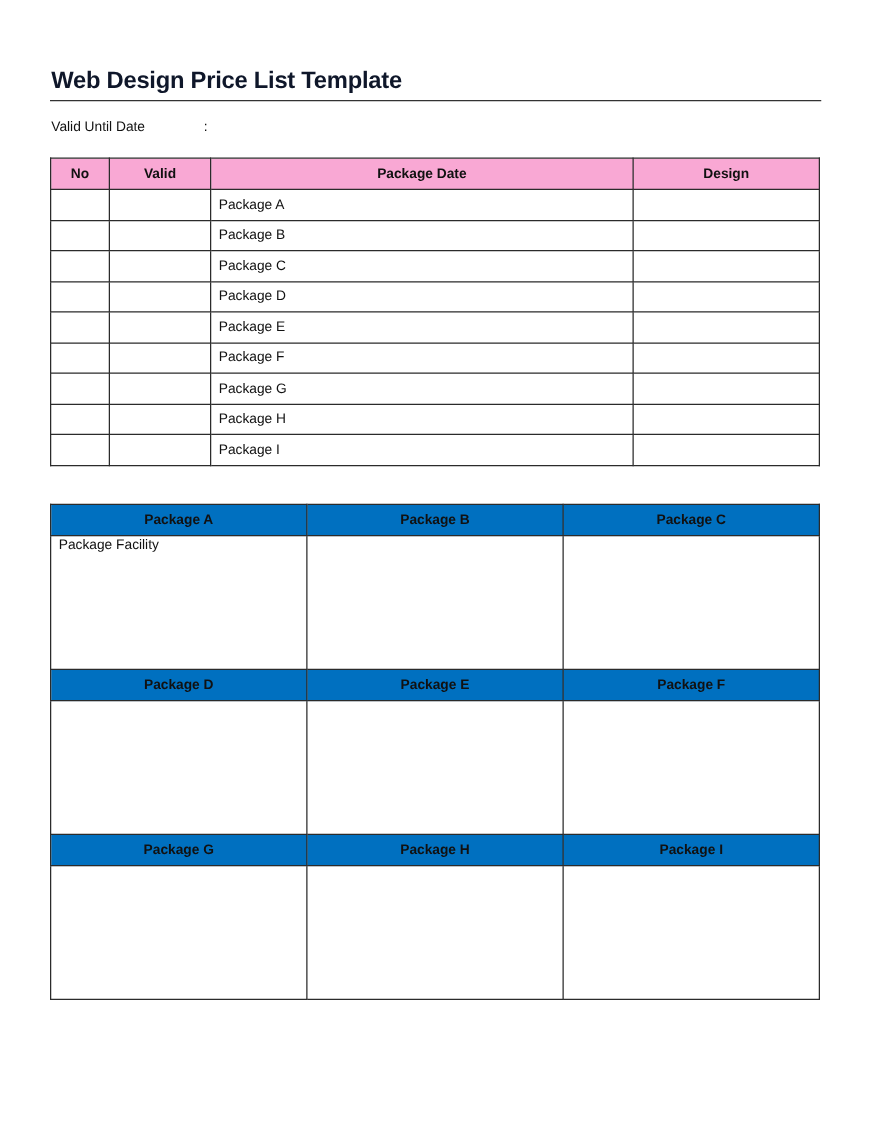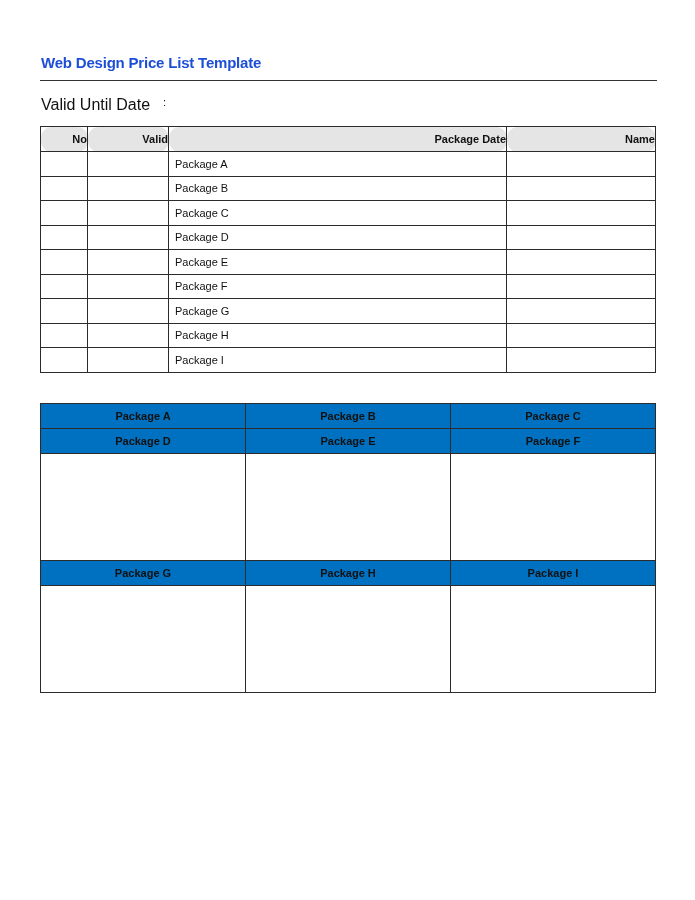--- a/index.html
+++ b/index.html
@@ -3,40 +3,39 @@
   <meta charset="utf-8">
   <style>
     html, body { margin: 0; padding: 0; background: #ffffff; }
     body {
       width: 695px; height: 900px; position: relative; overflow: hidden;
       font-family: "Liberation Sans", "DejaVu Sans", sans-serif;
       color: #111;
     }
     .title {
       position: absolute; left: 41px; top: 54px;
-      font-size: 15px; font-weight: bold; letter-spacing: -0.2px;
-      color: #1d4ed8;
+      font-size: 19px; font-weight: bold; letter-spacing: -0.2px;
+      color: #0f172a;
     }
     .title-rule {
       position: absolute; left: 40px; top: 80px; width: 617px; height: 1px;
       background: #333;
     }
     .valid-label {
-      position: absolute; left: 41px; top: 96px; font-size: 16px; color: #111;
+      position: absolute; left: 41px; top: 96px; font-size: 11px; color: #111;
     }
     .valid-colon {
       position: absolute; left: 163px; top: 96px; font-size: 11px; color: #111;
     }
     table { border-collapse: collapse; position: absolute; table-layout: fixed; }
     td, th { border: 1px solid #2b2b2b; padding: 0; font-size: 11px; }
     .price-table { left: 40px; top: 126px; width: 615px; }
     .price-table th {
-      background: #e5e5e5; color: #111; font-weight: bold; height: 24px;
-      text-align: right;
-      border-radius: 11px;
+      background: #f9a8d4; color: #111; font-weight: bold; height: 24px;
+      text-align: center;
     }
     .price-table td { height: 23.5px; background: #fff; }
     .price-table td.name { padding-left: 6px; }
     .pkg-table { left: 40px; top: 403px; width: 615px; }
     .pkg-table th {
       background: #0070c0; color: #111; font-weight: bold; height: 24px;
       text-align: center;
     }
     .pkg-table td {
       height: 106px; vertical-align: top; background: #fff;
@@ -56,21 +55,21 @@
     <col style="width:47px">
       <col style="width:81px">
       <col style="width:338px">
       <col style="width:149px">
   </colgroup>
   <thead>
     <tr>
       <th>No</th>
       <th>Valid</th>
       <th>Package Date</th>
-      <th>Name</th>
+      <th>Design</th>
     </tr>
   </thead>
   <tbody>
     <tr>
       <td></td>
       <td></td>
       <td class="name">Package A</td>
       <td></td>
     </tr>
     <tr>
@@ -130,20 +129,31 @@
       <col style="width:205px">
       <col style="width:205px">
   </colgroup>
   <tbody>
     <tr>
       <th>Package A</th>
       <th>Package B</th>
       <th>Package C</th>
     </tr>
     <tr>
+      <td>
+          <span class="facility">Package Facility</span>
+        </td>
+      <td>
+          <span class="facility"></span>
+        </td>
+      <td>
+          <span class="facility"></span>
+        </td>
+    </tr>
+    <tr>
       <th>Package D</th>
       <th>Package E</th>
       <th>Package F</th>
     </tr>
     <tr>
       <td>
           <span class="facility"></span>
         </td>
       <td>
           <span class="facility"></span>

